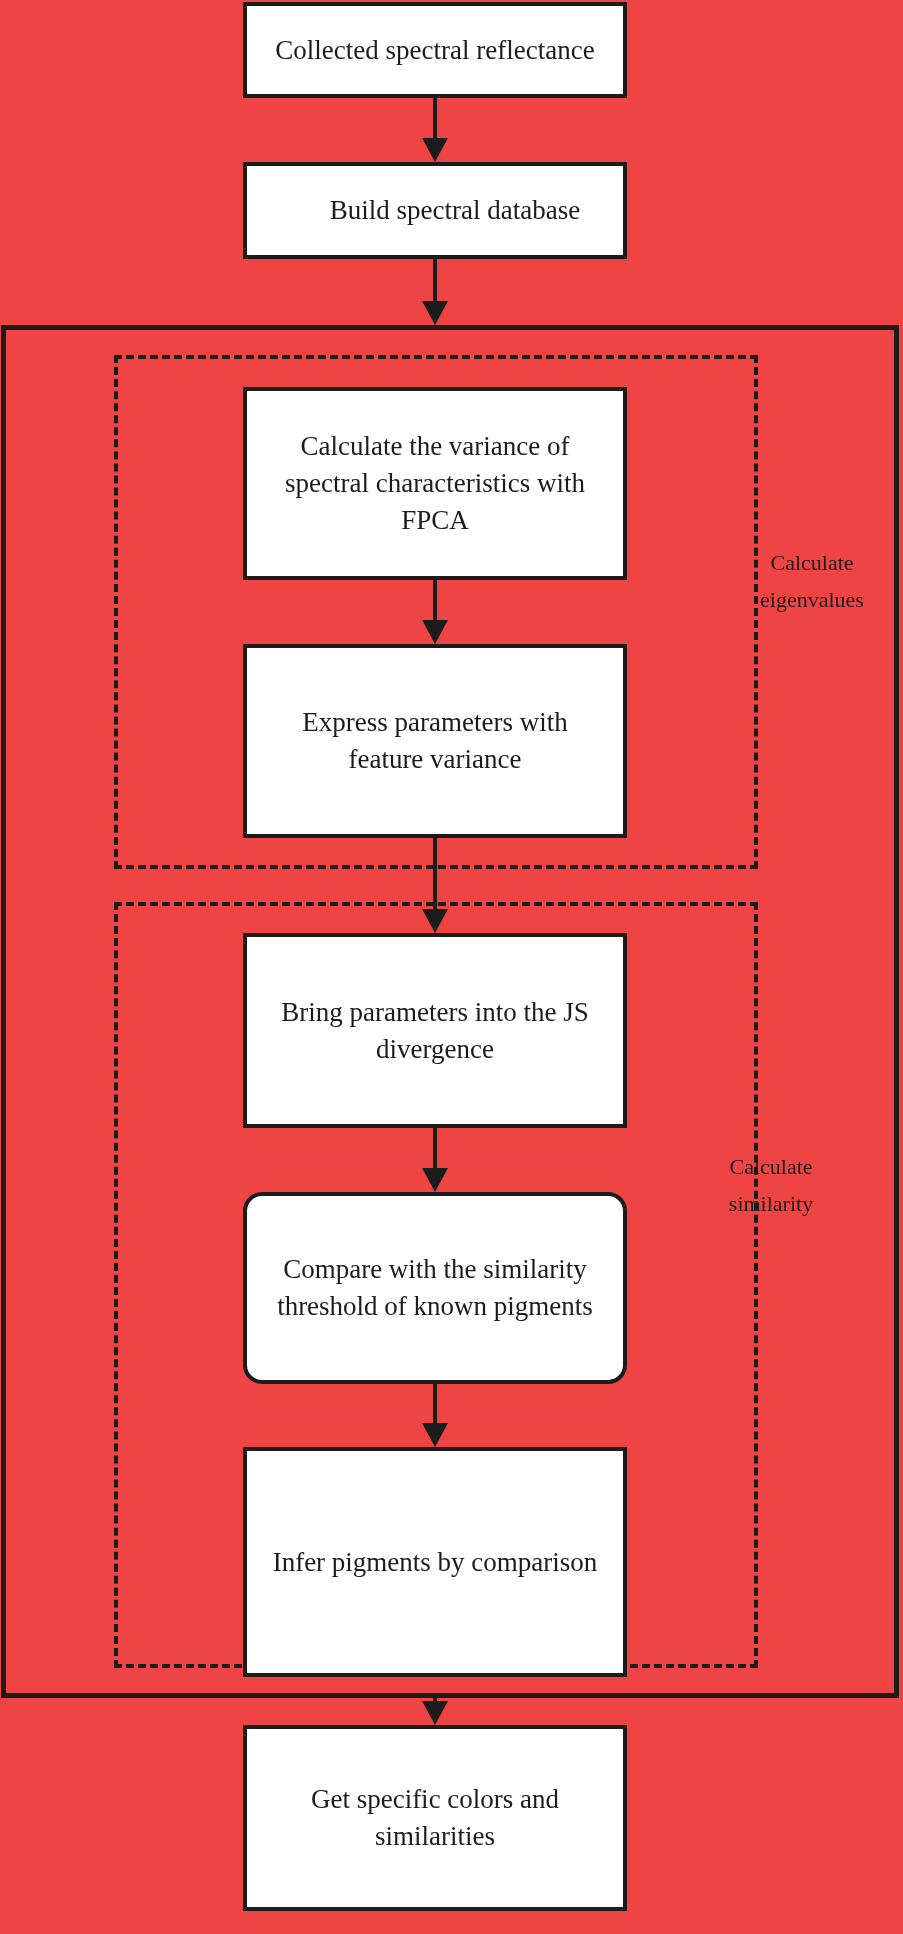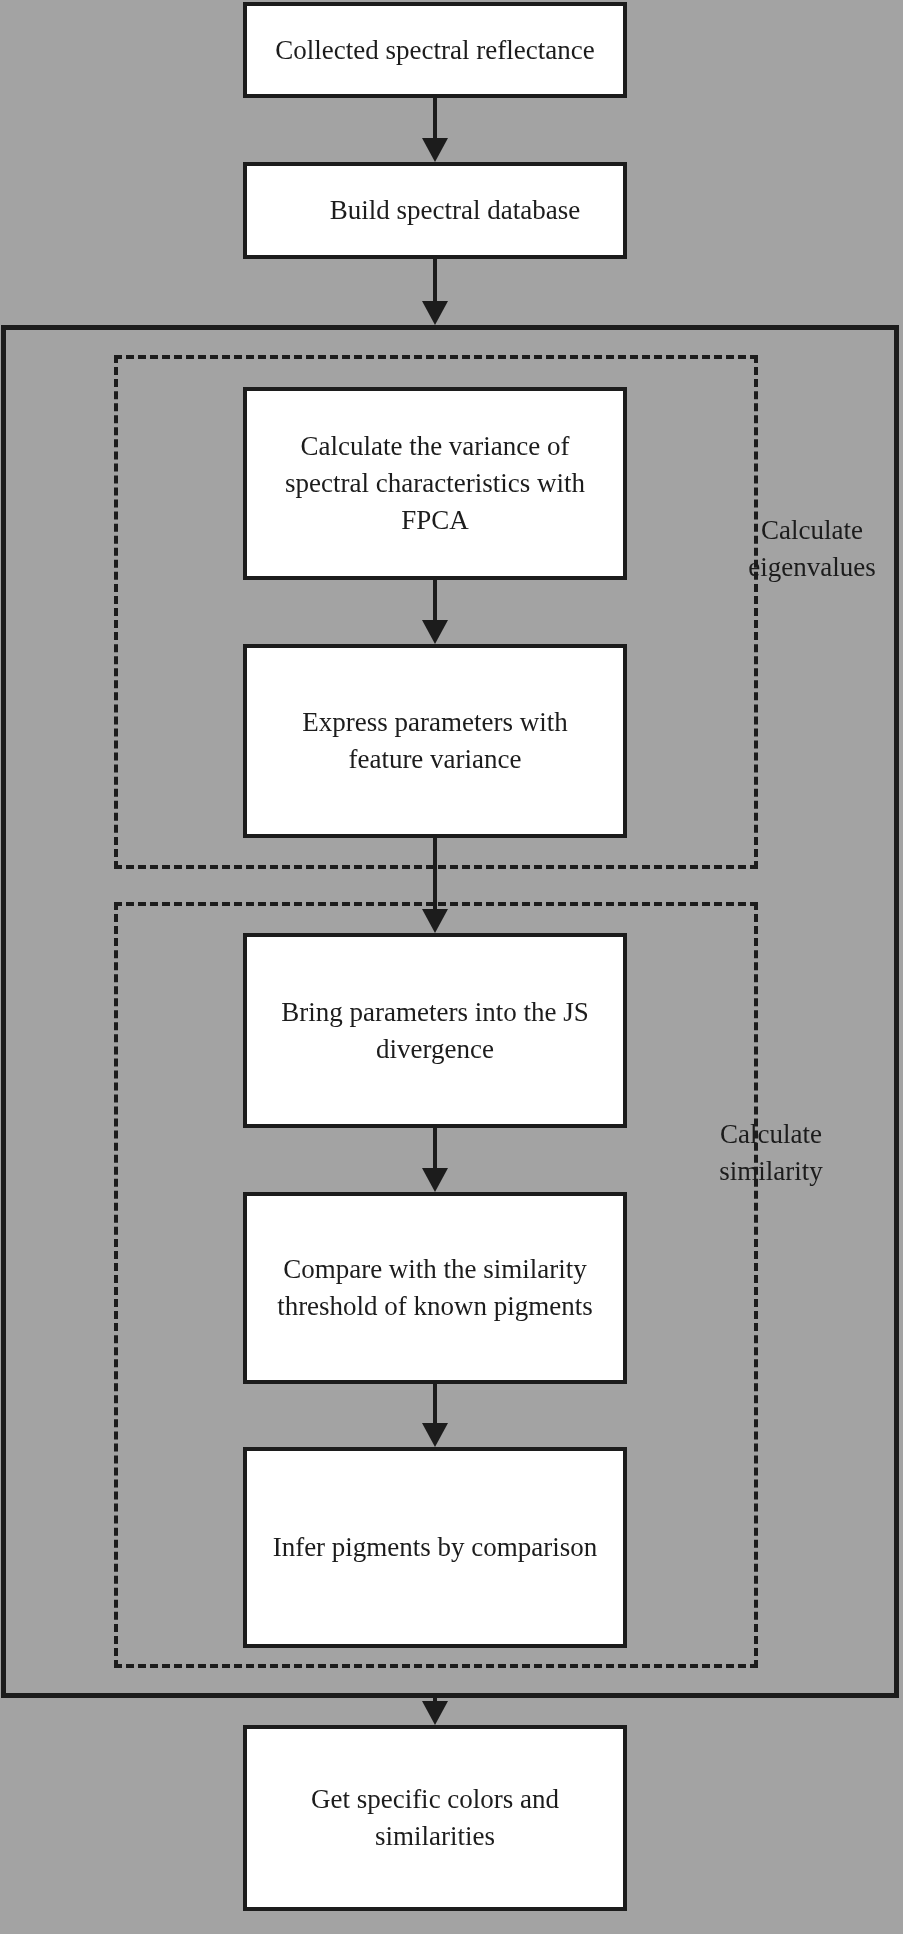--- a/index.html
+++ b/index.html
@@ -4,21 +4,21 @@
 <style>
   html, body {
     margin: 0;
     padding: 0;
     background: #ffffff;
   }
   .stage {
     position: relative;
     width: 903px;
     height: 1934px;
-    background: #a3a3a3;
+    background: #ef4444;
     font-family: "Liberation Serif", "DejaVu Serif", serif;
     color: #1c1c1c;
     overflow: hidden;
   }
 
   
   .outer-frame {
     position: absolute;
     left: 1px;
     top: 325px;
@@ -59,22 +59,22 @@
     font-size: 27px;
     line-height: 37px;
     white-space: pre-line;
     padding: 0 4px;
   }
   .b1 { top: 2px;    height: 96px;  }
   .b2 { top: 162px;  height: 97px; padding-left: 40px;  }
   .b3 { top: 387px;  height: 193px; }
   .b4 { top: 644px;  height: 194px; }
   .b5 { top: 933px;  height: 195px; }
-  .b6 { top: 1192px; height: 192px; }
-  .b7 { top: 1447px; height: 201px; }
+  .b6 { top: 1192px; height: 192px; border-radius: 19px; }
+  .b7 { top: 1447px; height: 230px; }
   .b8 { top: 1725px; height: 186px; }
 
   
   .arrow {
     position: absolute;
     left: 422px;
     width: 26px;
     display: flex;
     flex-direction: column;
     align-items: center;
@@ -99,25 +99,26 @@
   .a4 { top: 837px;  height: 96px; }
   .a5 { top: 1127px; height: 65px; }
   .a6 { top: 1383px; height: 64px; }
   .a7 { top: 1697px; height: 28px; }
 
   
   .group-label {
     position: absolute;
     width: 180px;
     text-align: center;
-    font-size: 27px;
+    font-size: 22px;
     line-height: 37px;
     white-space: pre-line;
     background: transparent;
     z-index: 6;
+    margin-top: 32px;
   }
   .gl1 { left: 722px; top: 512px; }
   .gl2 { left: 681px; top: 1116px; }
 </style>
 </head>
 <body>
 
 <div class="stage">
 
   <div class="outer-frame"></div>

